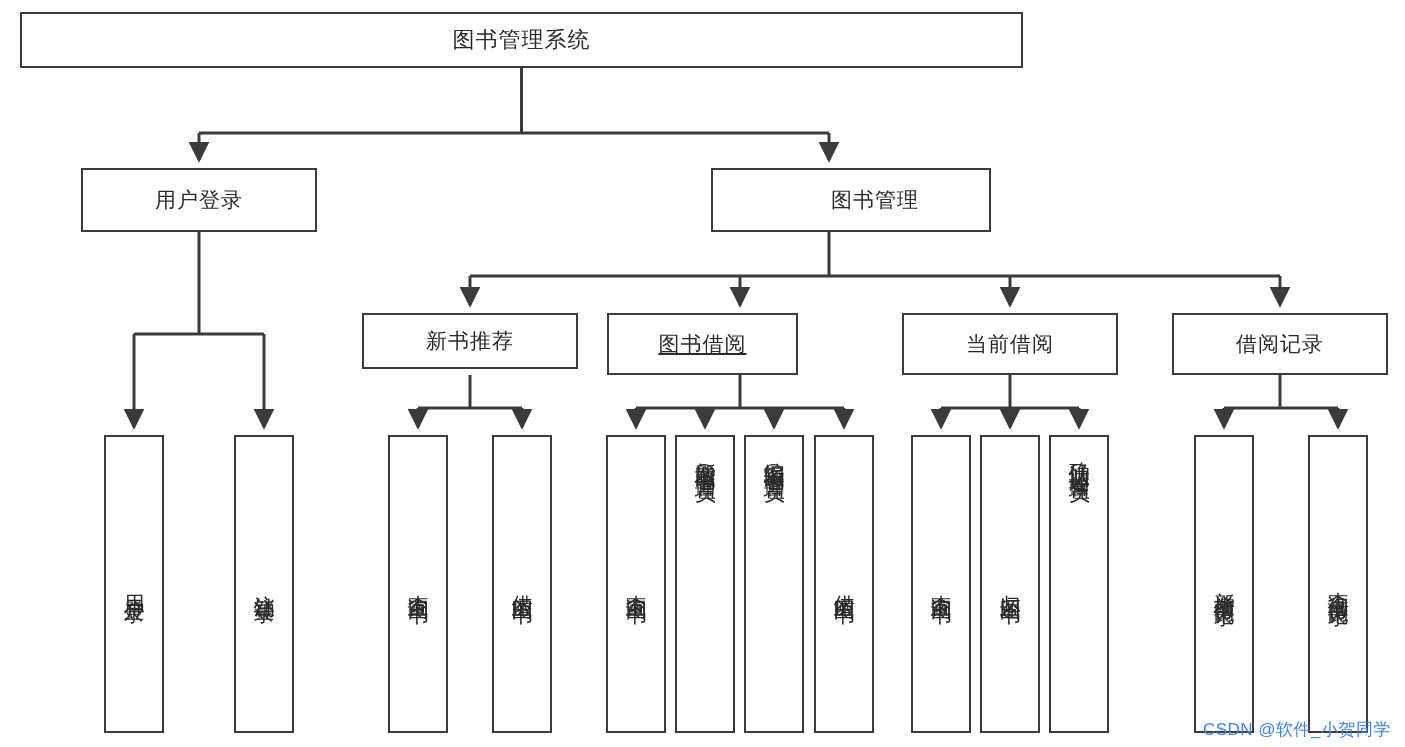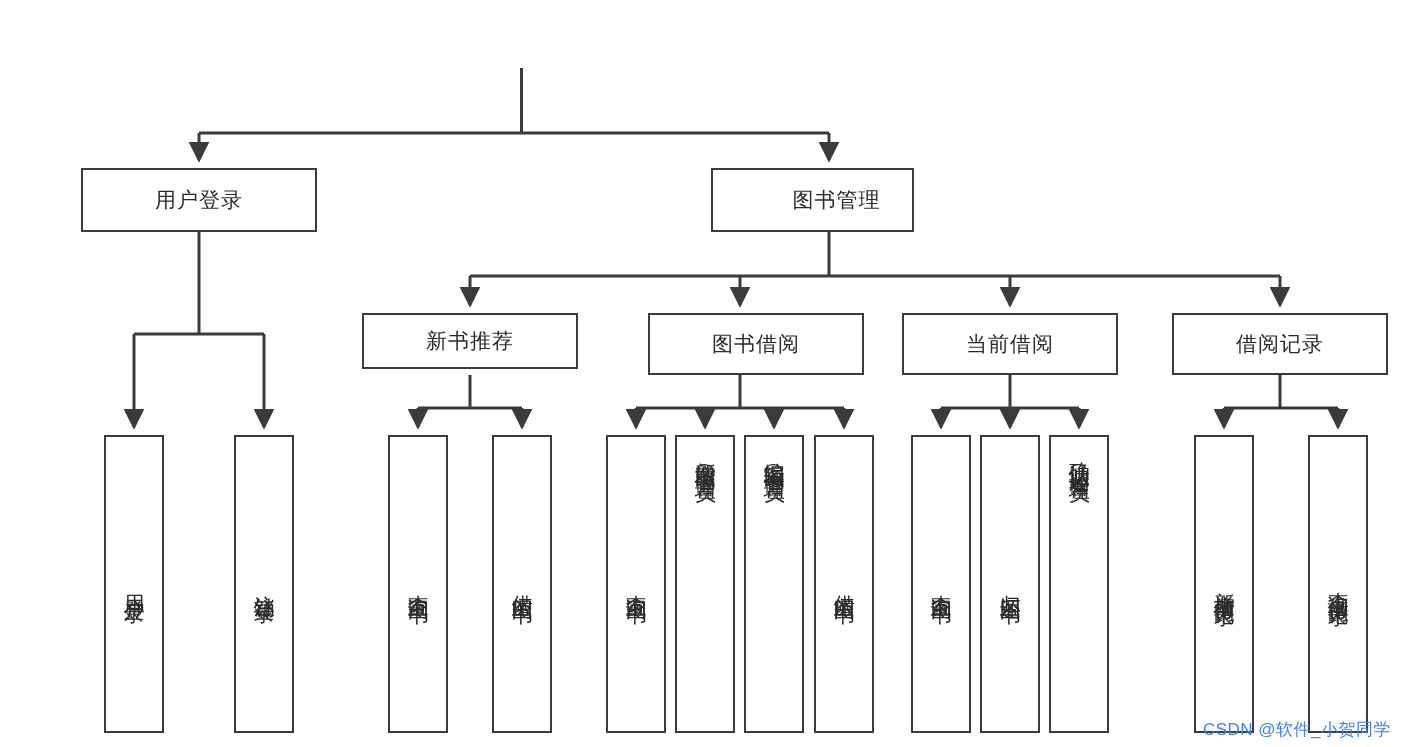--- a/index.html
+++ b/index.html
@@ -120,32 +120,35 @@
       <path d="M 1010 408 L 1010 427" marker-end="url(#arw)"></path>
       <path d="M 1079 408 L 1079 427" marker-end="url(#arw)"></path>
 
       <path d="M 1280 375 L 1280 408"></path>
       <path d="M 1224 408 L 1338 408"></path>
       <path d="M 1224 408 L 1224 427" marker-end="url(#arw)"></path>
       <path d="M 1338 408 L 1338 427" marker-end="url(#arw)"></path>
     </g>
   </svg>
 
+  <div class="node root" style="left:20px; top:12px; width:1003px; height:56px;">
+    <span>图书管理系统</span>
+  </div>
 
   <div class="node" style="left:81px; top:168px; width:236px; height:64px;">
     <span>用户登录</span>
   </div>
-  <div class="node" style="left:711px; top:168px; width:203px; height:64px;padding-left:48px;">
+  <div class="node" style="left:711px; top:168px; width:280px; height:64px;padding-left:48px;">
     <span>图书管理</span>
   </div>
 
   <div class="node" style="left:362px; top:313px; width:216px; height:56px;">
     <span>新书推荐</span>
   </div>
-  <div class="node" style="left:648px; top:313px; width:216px; height:62px;">
+  <div class="node" style="left:607px; top:313px; width:191px; height:62px;text-decoration:underline;">
     <span>图书借阅</span>
   </div>
   <div class="node" style="left:902px; top:313px; width:216px; height:62px;">
     <span>当前借阅</span>
   </div>
   <div class="node" style="left:1172px; top:313px; width:216px; height:62px;text-align:right;">
     <span>借阅记录</span>
   </div>
 
   <div class="node leaf center-text" style="left:104px; top:435px; width:60px; height:298px;">

